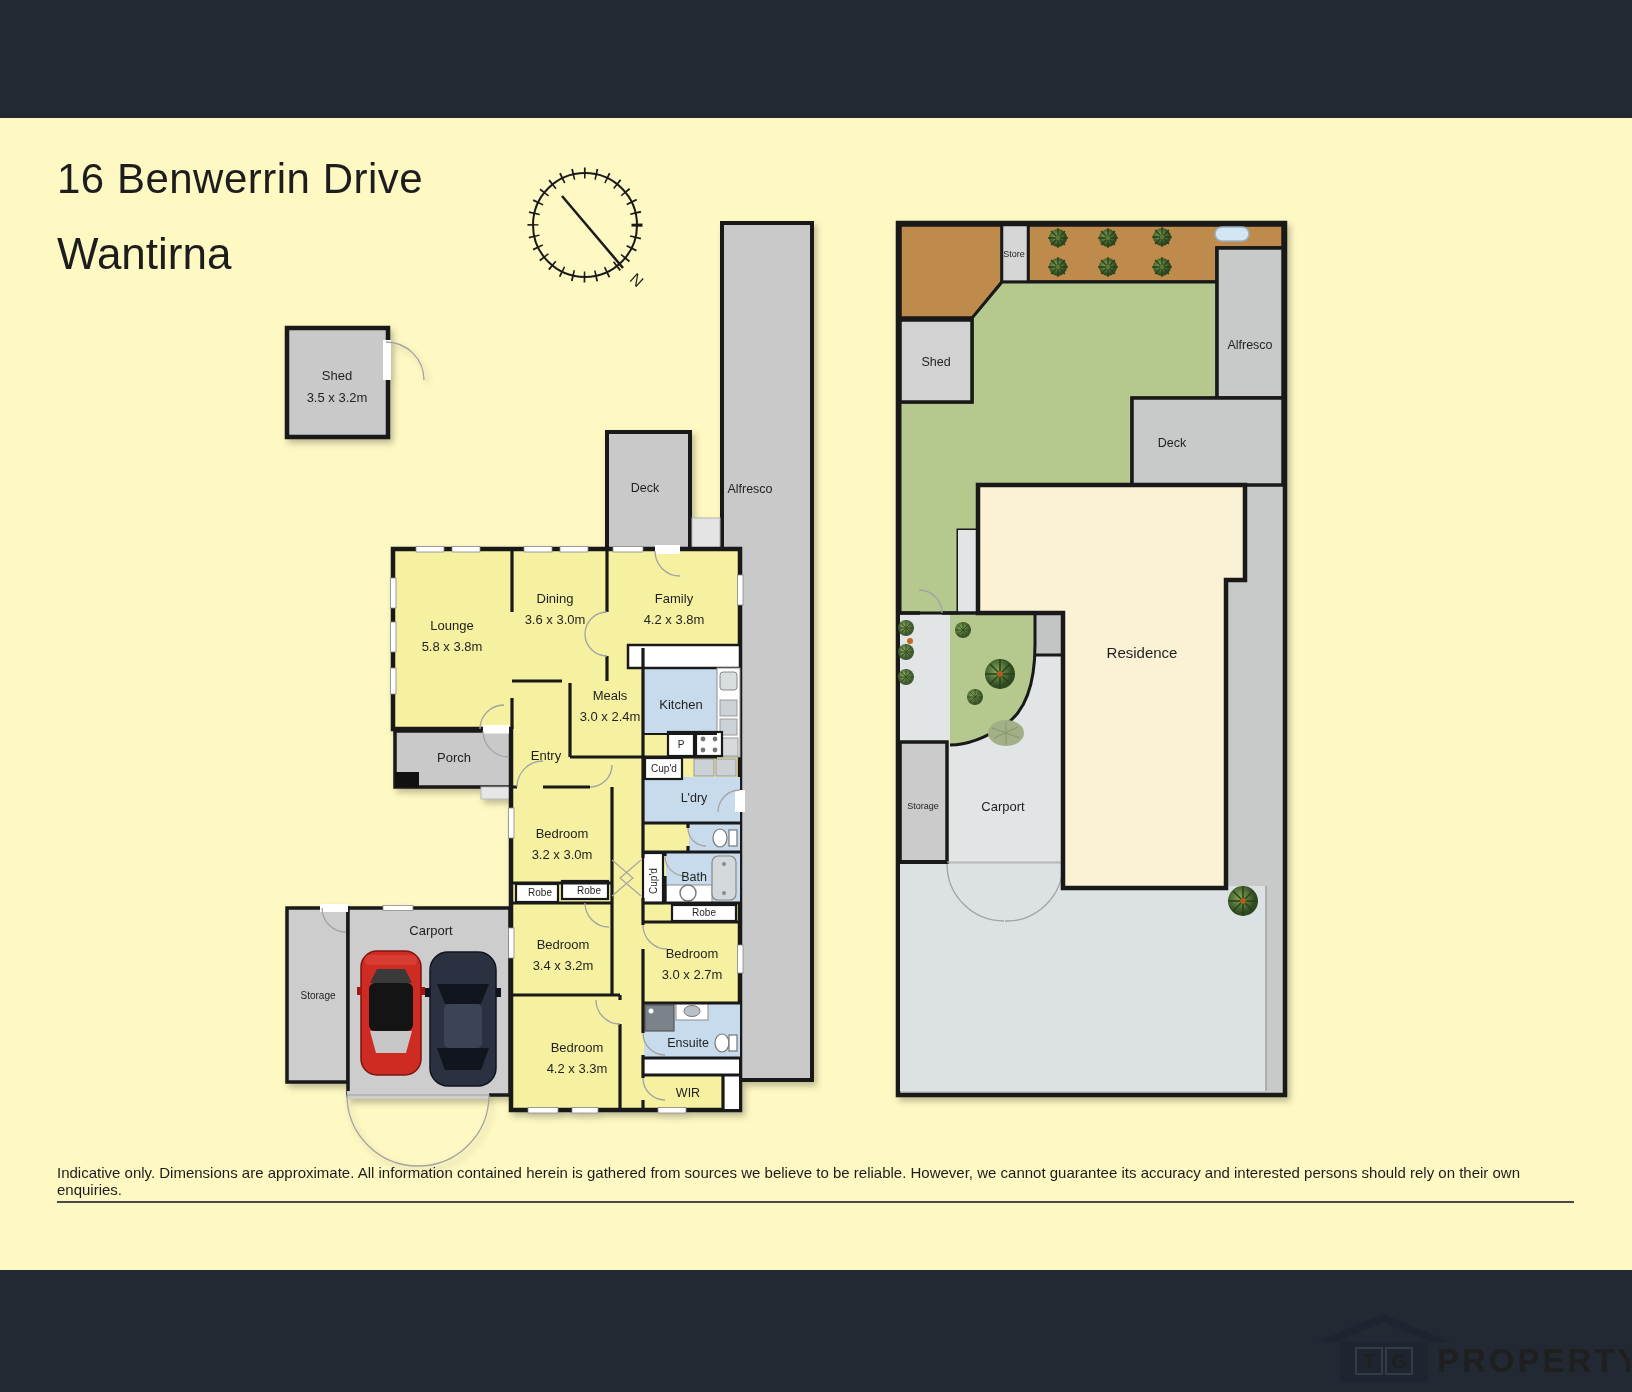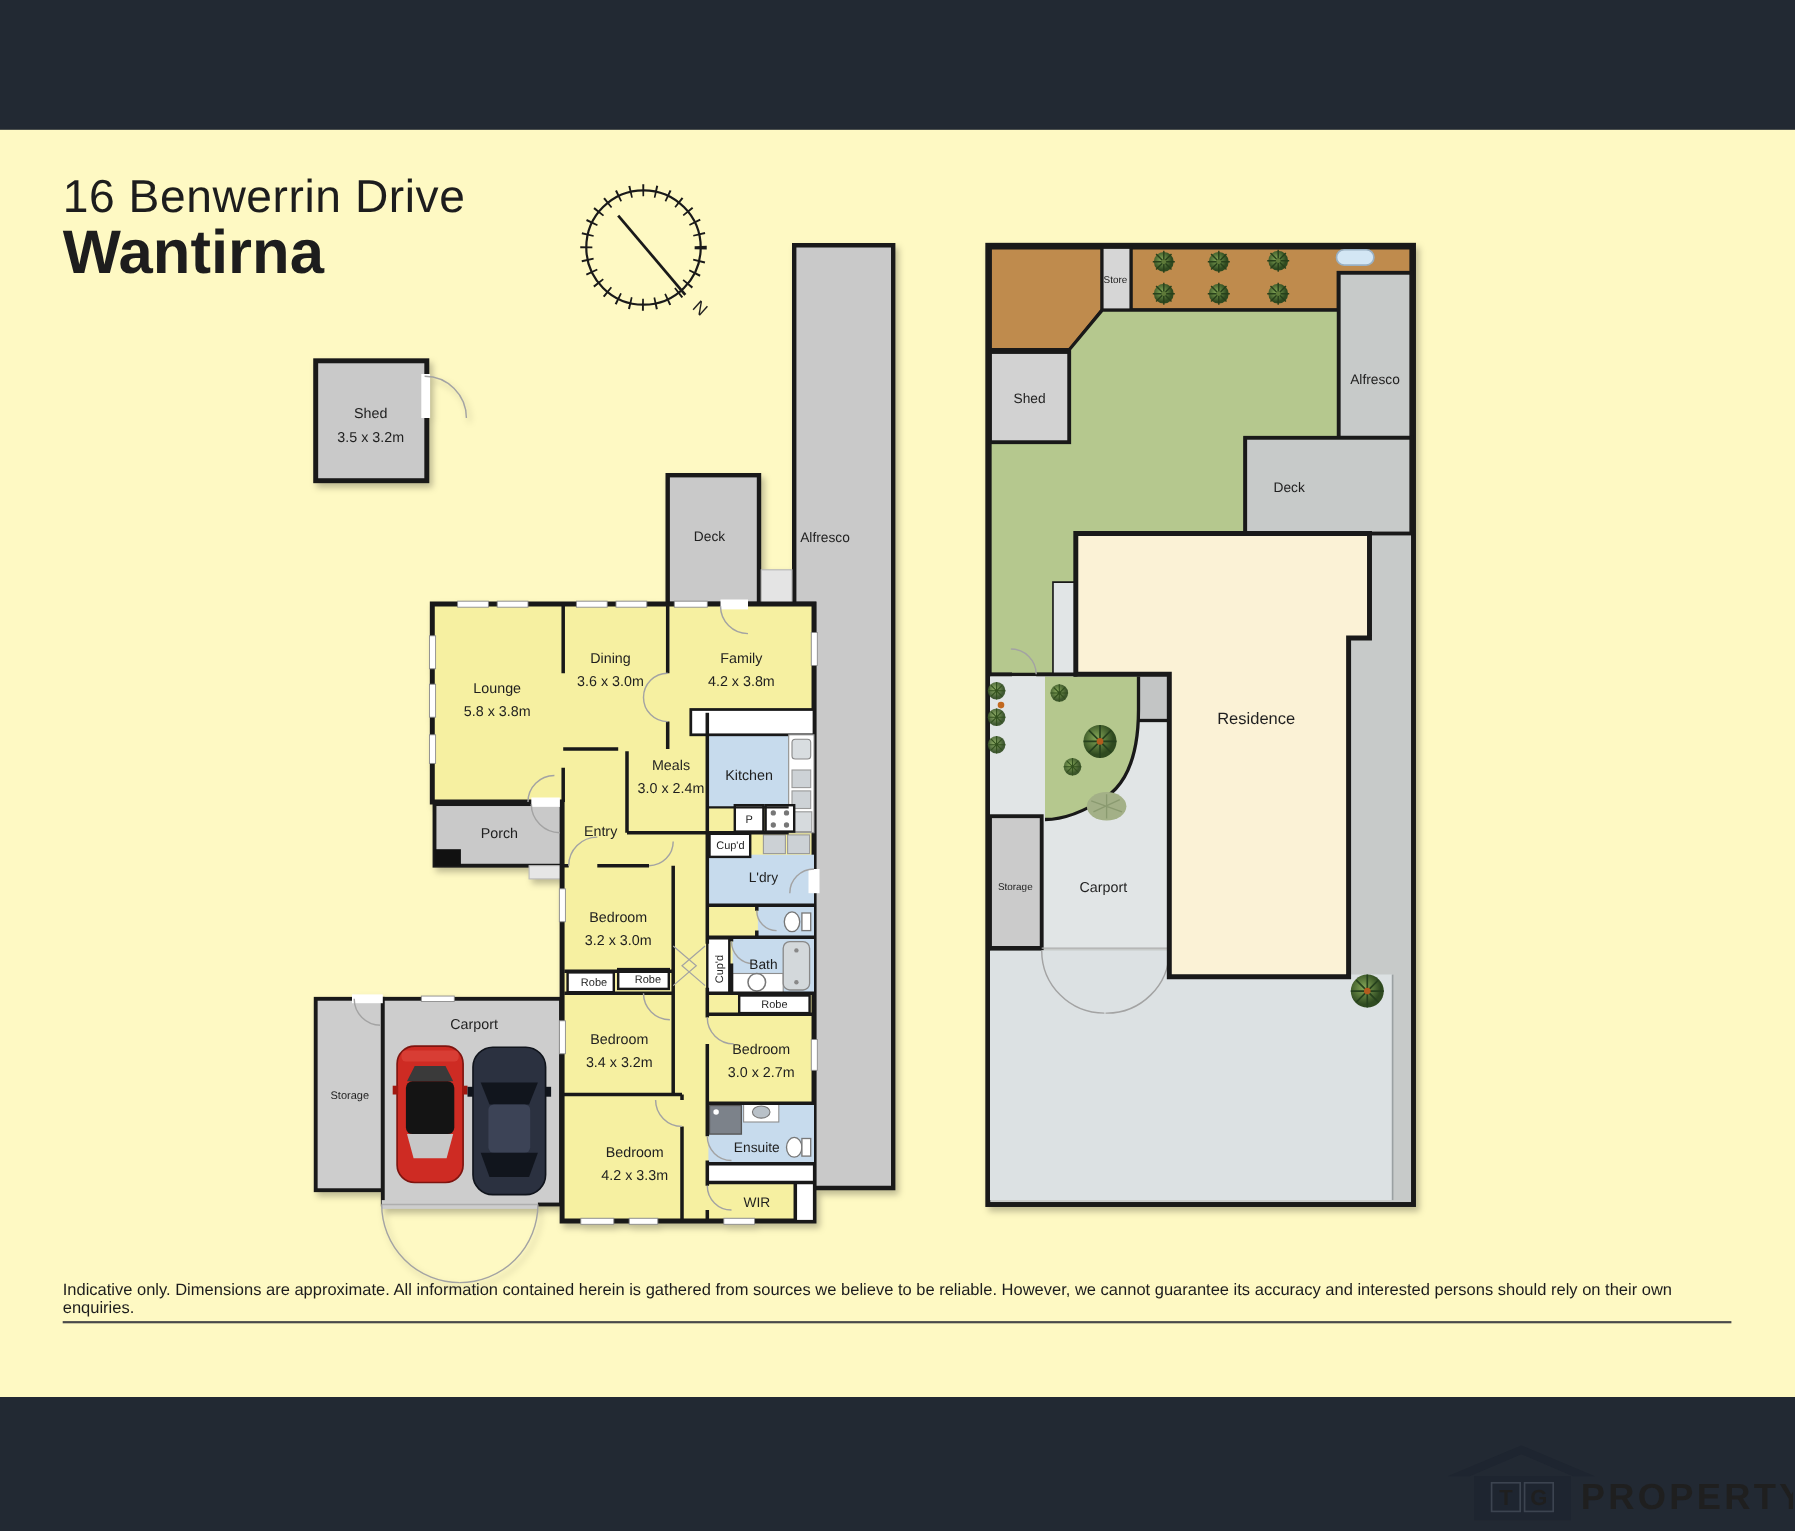--- a/index.html
+++ b/index.html
@@ -2,21 +2,21 @@
 <html><head>
 <meta charset="utf-8">
 <style>
   html,body{margin:0;padding:0;background:#fff;}
   .canvas{position:relative;width:1632px;height:1392px;background:#fef9c3;overflow:hidden;
           font-family:"Liberation Sans",sans-serif;}
   .topbar{position:absolute;left:0;top:0;width:1632px;height:118px;background:#222933;}
   .footerbar{position:absolute;left:0;top:1270px;width:1632px;height:122px;background:#222933;}
   .title{position:absolute;left:57px;top:158px;color:#1d1d1d;line-height:1.0;}
   .title .l1{font-size:42px;font-weight:400;letter-spacing:.5px;display:block;}
-  .title .l2{font-size:56px;font-weight:700;display:block;margin-top:1px;}
+  .title .l2{font-size:44px;font-weight:400;display:block;margin-top:32px;}
   svg.plan{position:absolute;left:0;top:0;width:1632px;height:1392px;}
   svg text{font-family:"Liberation Sans",sans-serif;fill:#1f1f1f;}
   .lbl{font-size:13px;text-anchor:middle;}
   .lbl12{font-size:12.5px;text-anchor:middle;}
   .lbl10{font-size:10px;text-anchor:middle;}
   .lbl9{font-size:9px;text-anchor:middle;}
   .lbl15{font-size:15px;text-anchor:middle;}
   .wall{stroke:#191919;stroke-width:3.2;fill:none;stroke-linecap:butt;}
   .door{stroke:#a3a3a3;stroke-width:1.3;fill:none;}
   .win{fill:#ffffff;stroke:#8a8a8a;stroke-width:.8;}

